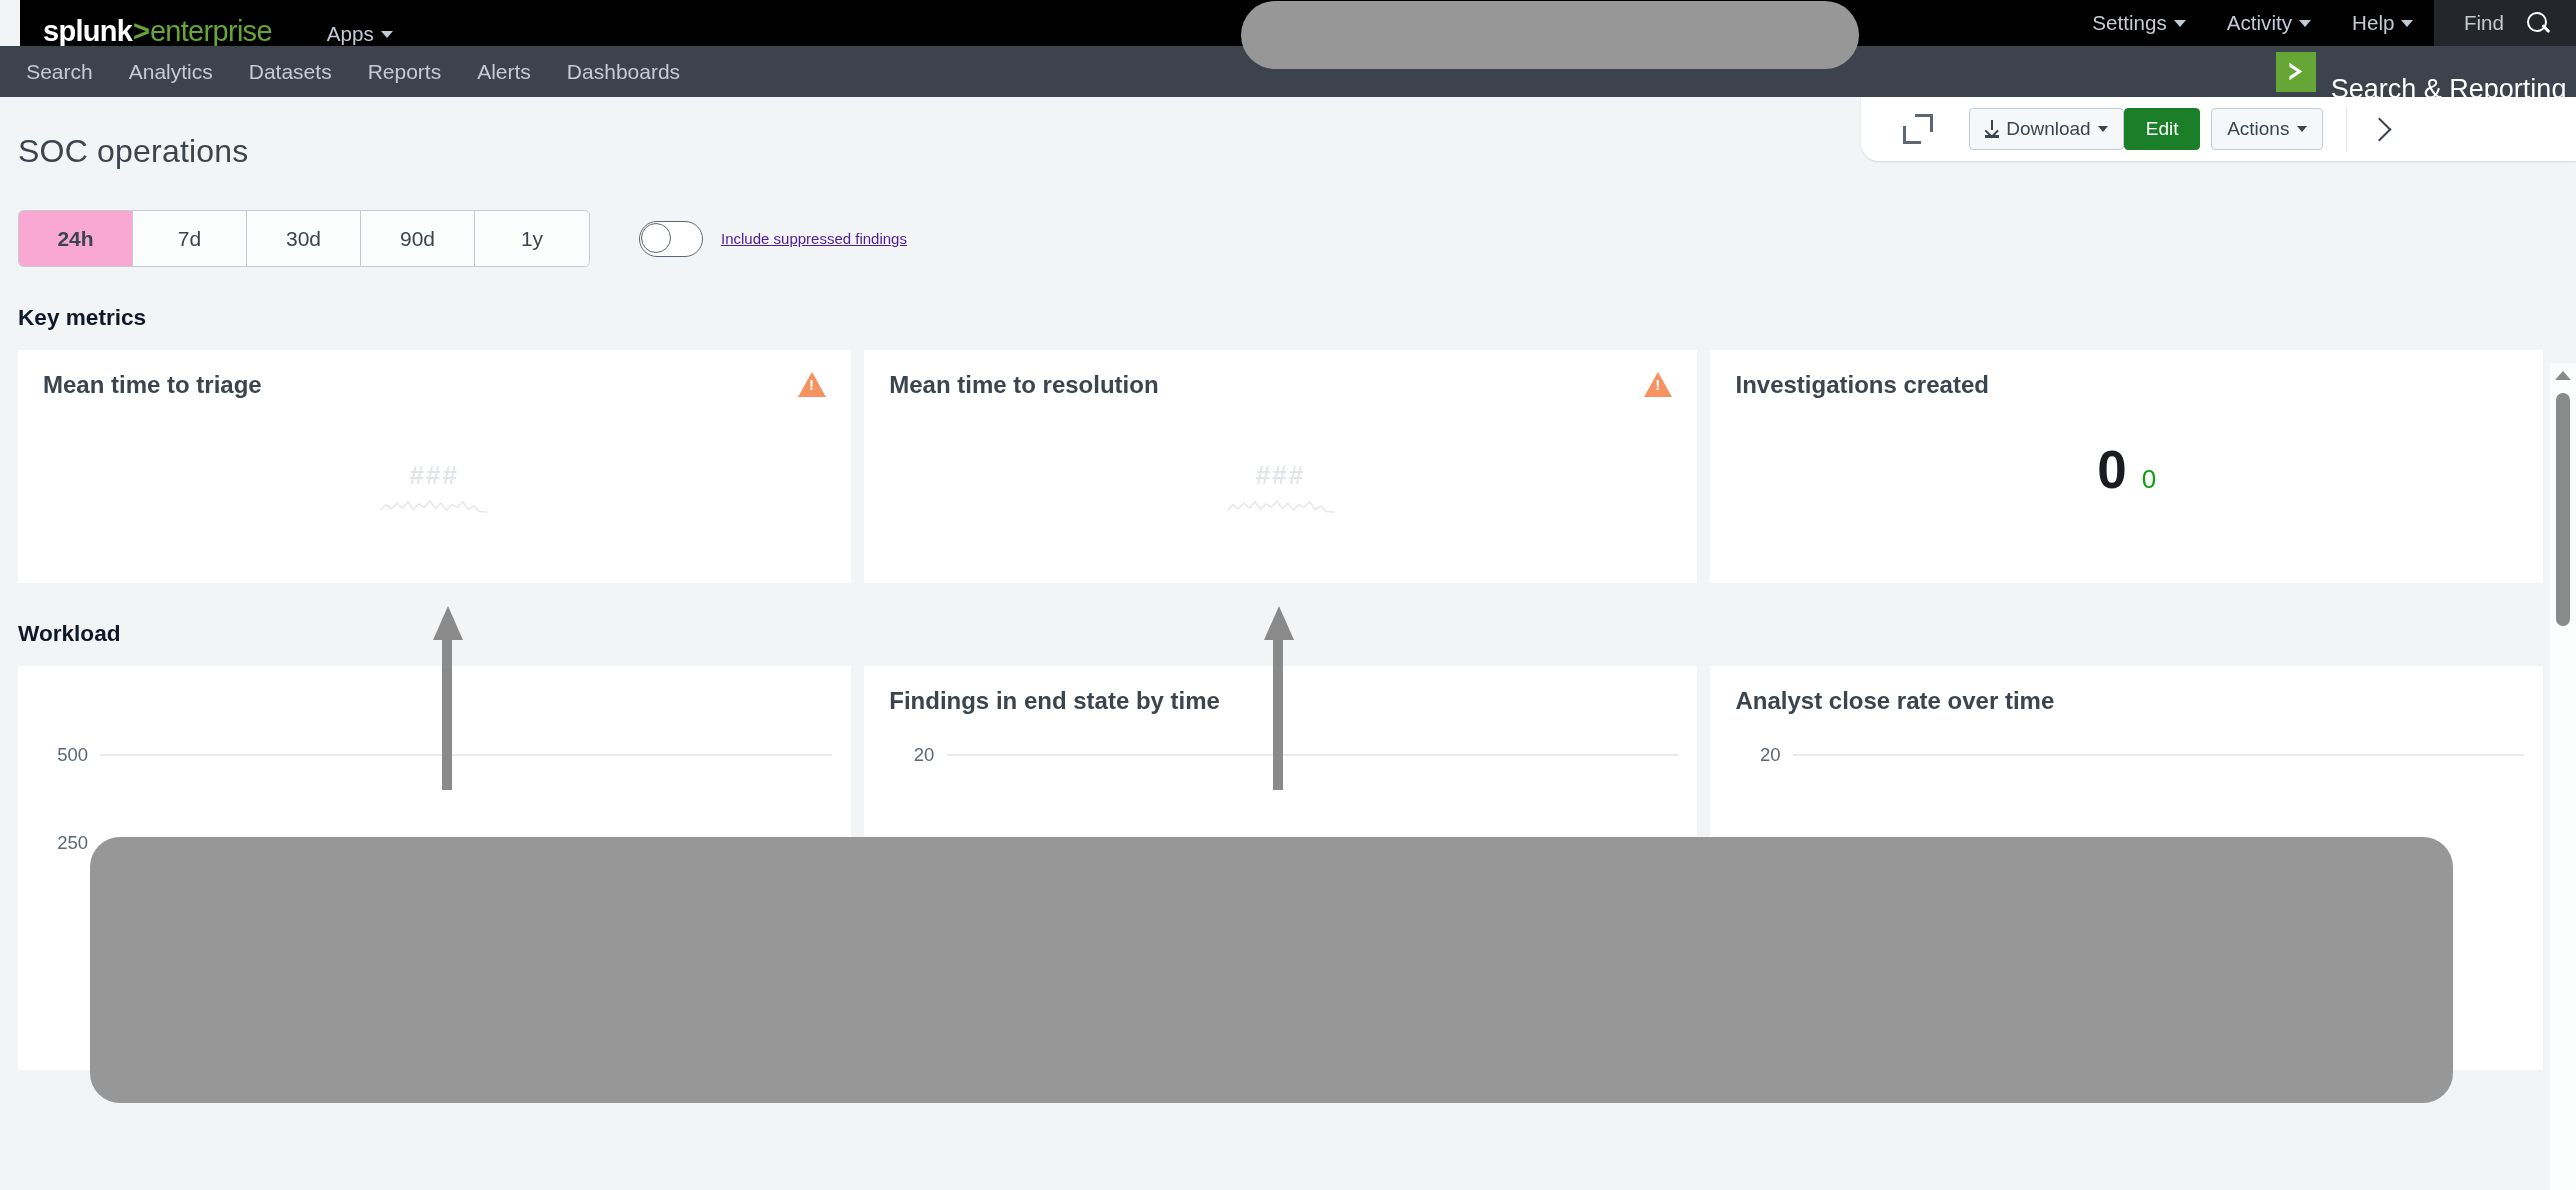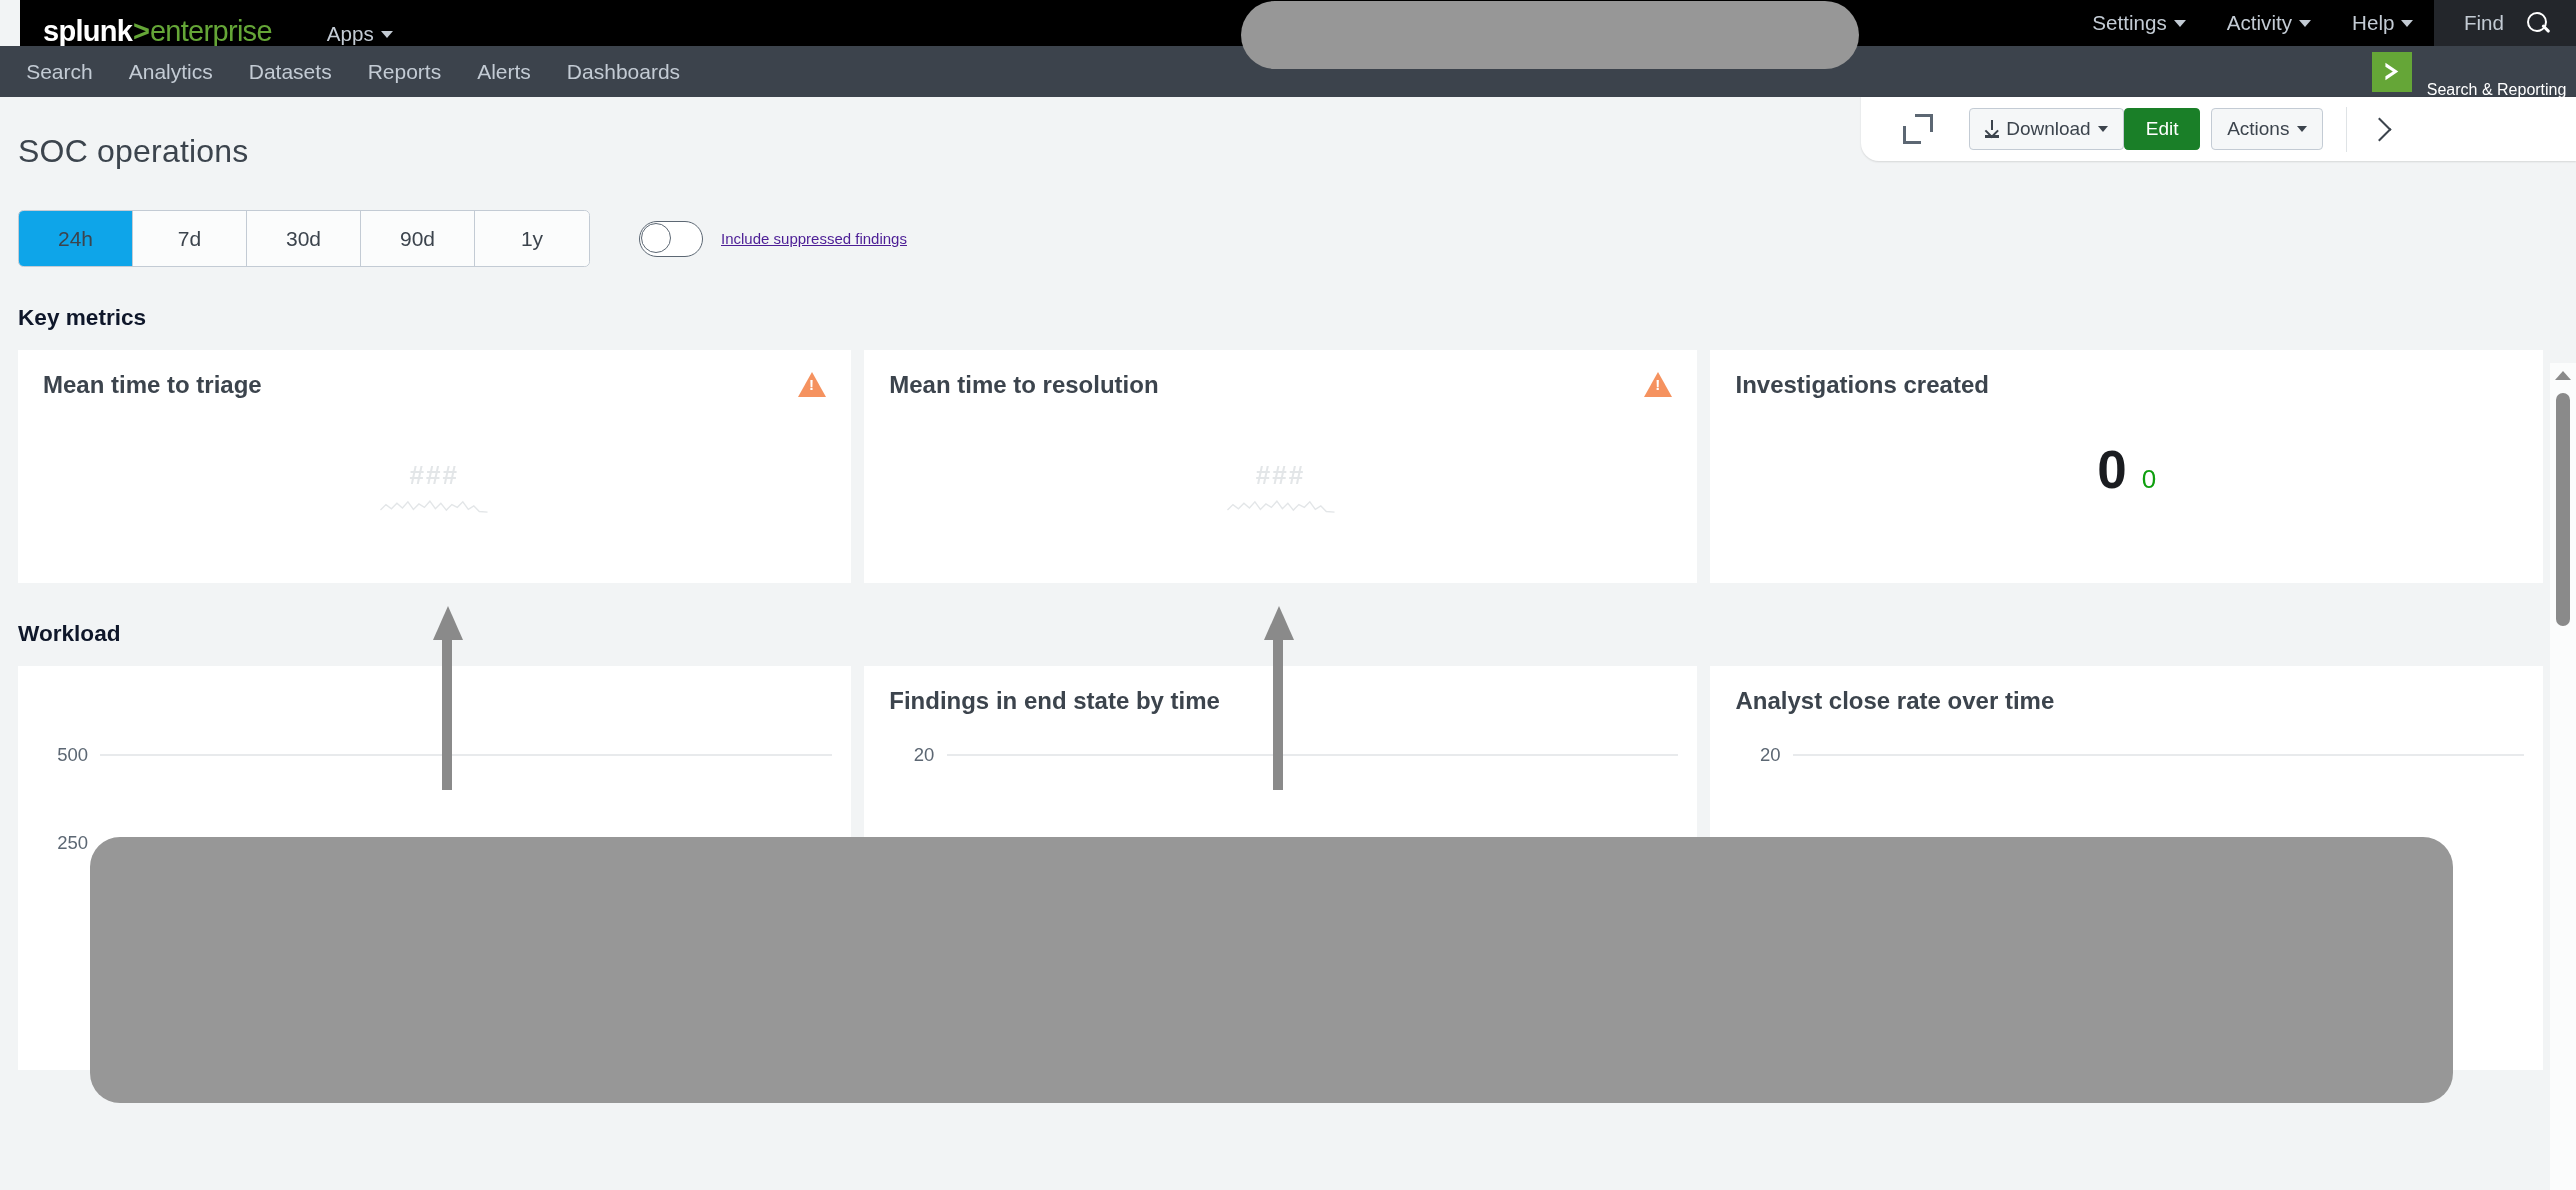--- a/index.html
+++ b/index.html
@@ -128,21 +128,21 @@
   .app-icon {
     width: 40px; height: 40px;
     background: #65a637;
     display: flex;
     align-items: center;
     justify-content: center;
   }
   .app-icon svg { display: block; }
   .app-name {
     color: #ffffff;
-    font-size: 16px;
+    font-size: 27px;
     margin-top: 36px;
   }
 
   
   .toolbar-card {
     position: absolute;
     right: 0; top: 97px;
     width: 715px; height: 64px;
     background: #ffffff;
     border-bottom-left-radius: 18px;
@@ -283,21 +283,21 @@
     border: none;
     border-right: 0.7px solid #c3cbd4;
     color: #3c444d;
     font-size: 21px;
     font-family: "Liberation Sans", sans-serif;
     display: flex;
     align-items: center;
     justify-content: center;
   }
   .seg-btn:last-child { border-right: none; }
-  .seg-btn.active { background: #0ea5e9; }
+  .seg-btn.active { background: #f9a8d4; font-weight: bold; }
 
   .toggle-wrap {
     display: flex;
     align-items: center;
     gap: 18px;
     margin-left: 49px;
   }
   .toggle {
     width: 64px; height: 36px;
     border: 1.4px solid #5c6773;

